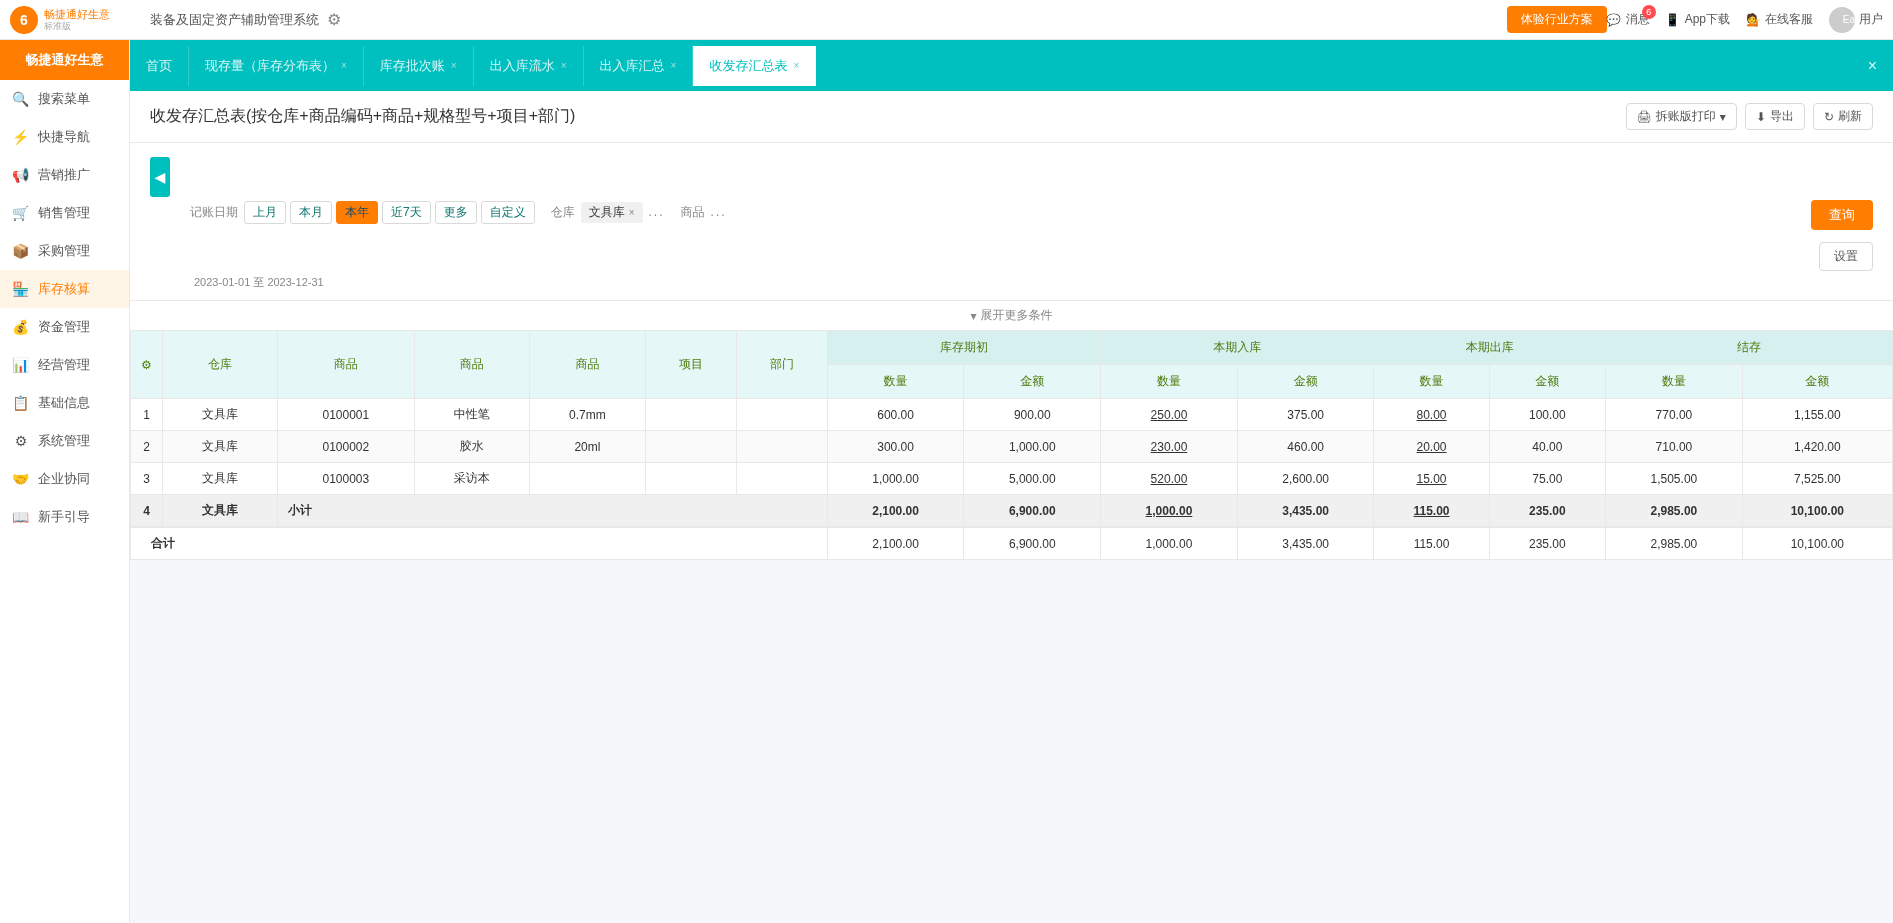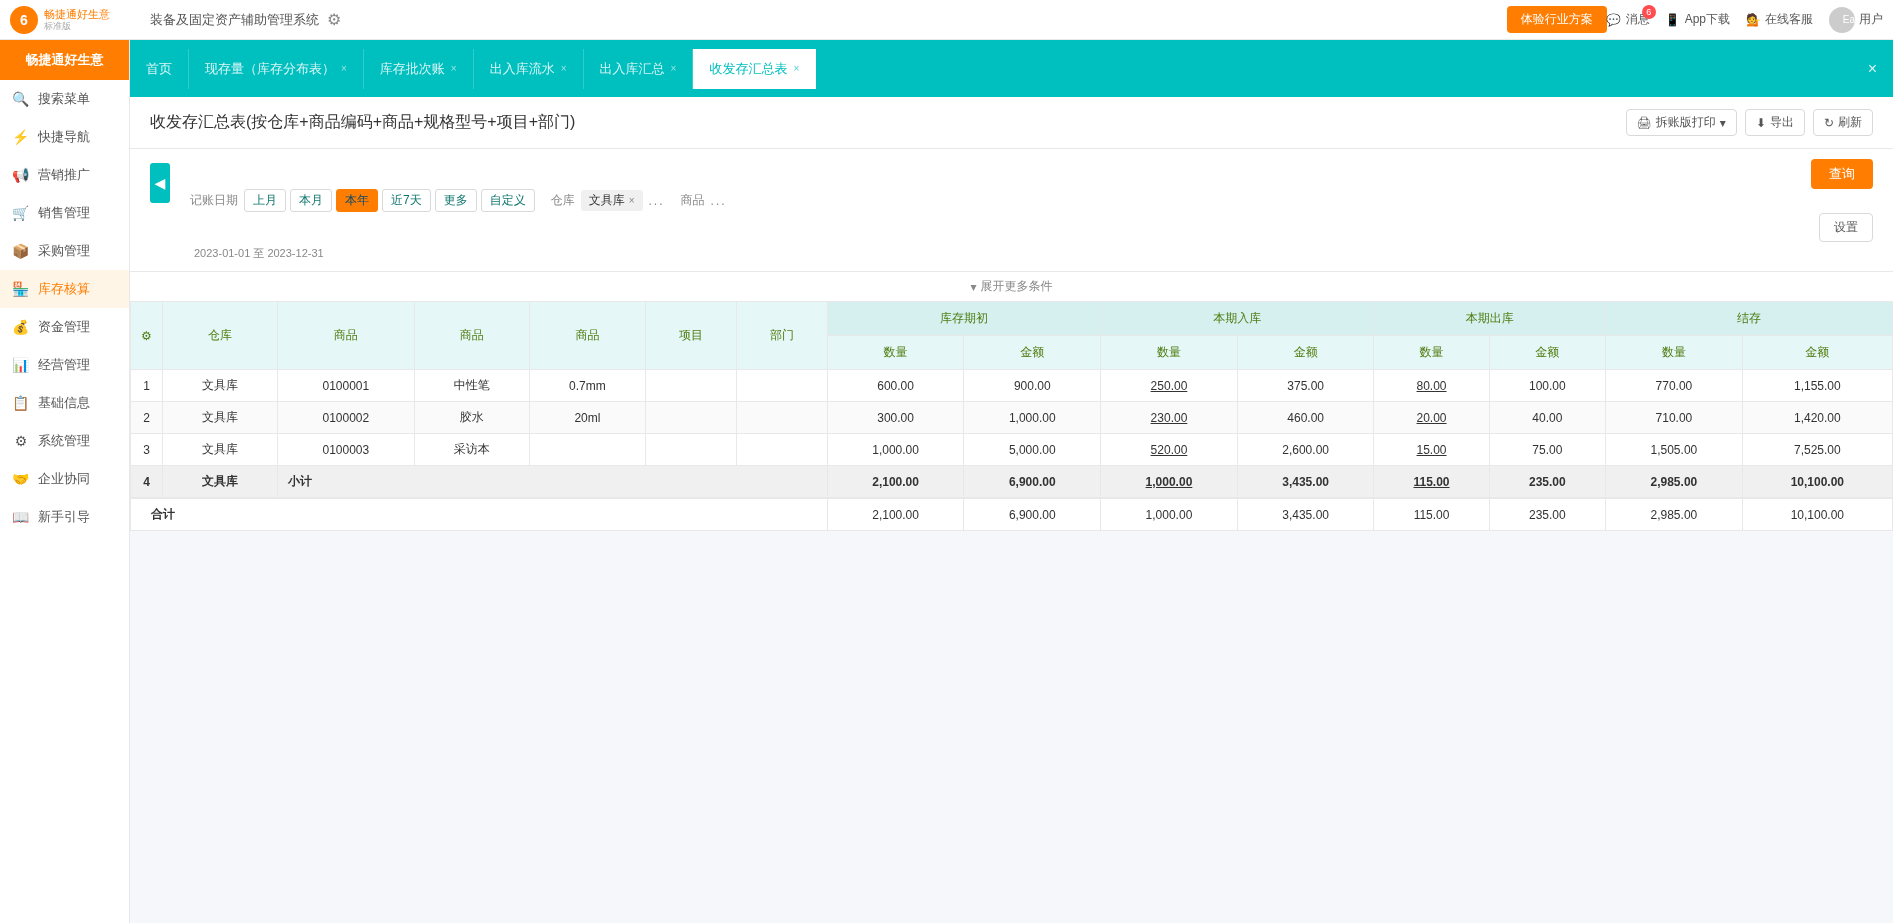--- a/index.html
+++ b/index.html
@@ -19,21 +19,21 @@
     .top-bar-title { flex: 1; display: flex; align-items: center; gap: 8px; margin-left: 10px; }
     .top-bar-title span { font-size: 13px; color: #555; }
     .settings-btn { background: none; border: none; cursor: pointer; color: #888; font-size: 16px; }
     .try-btn { background: #ff7d00; color: #fff; border: none; border-radius: 4px; padding: 5px 14px; font-size: 12px; cursor: pointer; }
     .top-right { display: flex; align-items: center; gap: 16px; margin-left: auto; }
     .top-right-item { display: flex; align-items: center; gap: 4px; color: #555; font-size: 12px; cursor: pointer; position: relative; }
     .notif-badge { background: #ff4d4f; color: #fff; font-size: 9px; border-radius: 50%; width: 14px; height: 14px; display: flex; align-items: center; justify-content: center; position: absolute; top: -6px; right: -6px; }
     .user-avatar { width: 26px; height: 26px; background: #ccc; border-radius: 50%; display: flex; align-items: center; justify-content: flex-end; font-size: 10px; color: #fff; }
 
     
-    .tab-bar { height: 57px; background: #00bfbf; display: flex; align-items: center; padding: 0 0; flex-shrink: 0; }
+    .tab-bar { height: 51px; background: #00bfbf; display: flex; align-items: center; padding: 0 0; flex-shrink: 0; }
     .tab-item { height: 40px; padding: 0 16px; display: flex; align-items: center; gap: 6px; font-size: 13px; cursor: pointer; color: rgba(255,255,255,0.85); border-right: 1px solid rgba(255,255,255,0.2); white-space: nowrap; }
     .tab-item.active { background: #fff; color: #00bfbf; font-weight: 500; }
     .tab-close { font-size: 10px; color: inherit; opacity: 0.7; }
     .global-close { margin-left: auto; padding: 0 16px; color: rgba(255,255,255,0.85); cursor: pointer; font-size: 16px; }
     .sidebar-menu { flex: 1; overflow-y: auto; }
     .sidebar-item { display: flex; align-items: center; gap: 8px; padding: 10px 12px; cursor: pointer; color: #555; font-size: 13px; }
     .sidebar-item.active { background: #fff5e6; color: #ff7d00; }
     .sidebar-icon { width: 18px; height: 18px; display: flex; align-items: center; justify-content: center; font-size: 14px; }
     .page-header { background: #fff; padding: 12px 20px; border-bottom: 1px solid #e8e8e8; display: flex; align-items: center; justify-content: space-between; }
     .page-title { font-size: 16px; font-weight: 500; color: #333; }
@@ -255,21 +255,21 @@
                     <span>文具库</span>
                     <span class="warehouse-tag-close">×</span>
                   </div>
                   <span class="more-dots">...</span>
                 </div>
                 <div class="filter-item">
                   <span class="filter-label">商品</span>
                   <span class="more-dots">...</span>
                 </div>
 
-                <div style="margin-left:auto;display:flex;flex-direction:column;align-items:flex-end;gap:20px;">
+                <div style="margin-left:auto;display:flex;flex-direction:column;align-items:flex-end;gap:8px;margin-top:47px;">
                   <button class="query-btn">查询</button>
                   <button class="set-btn">设置</button>
                 </div>
               </div>
               <div style="margin-top:2px;">
                 <span class="date-range">2023-01-01 至 2023-12-31</span>
               </div>
             </div>
           </div>
 

